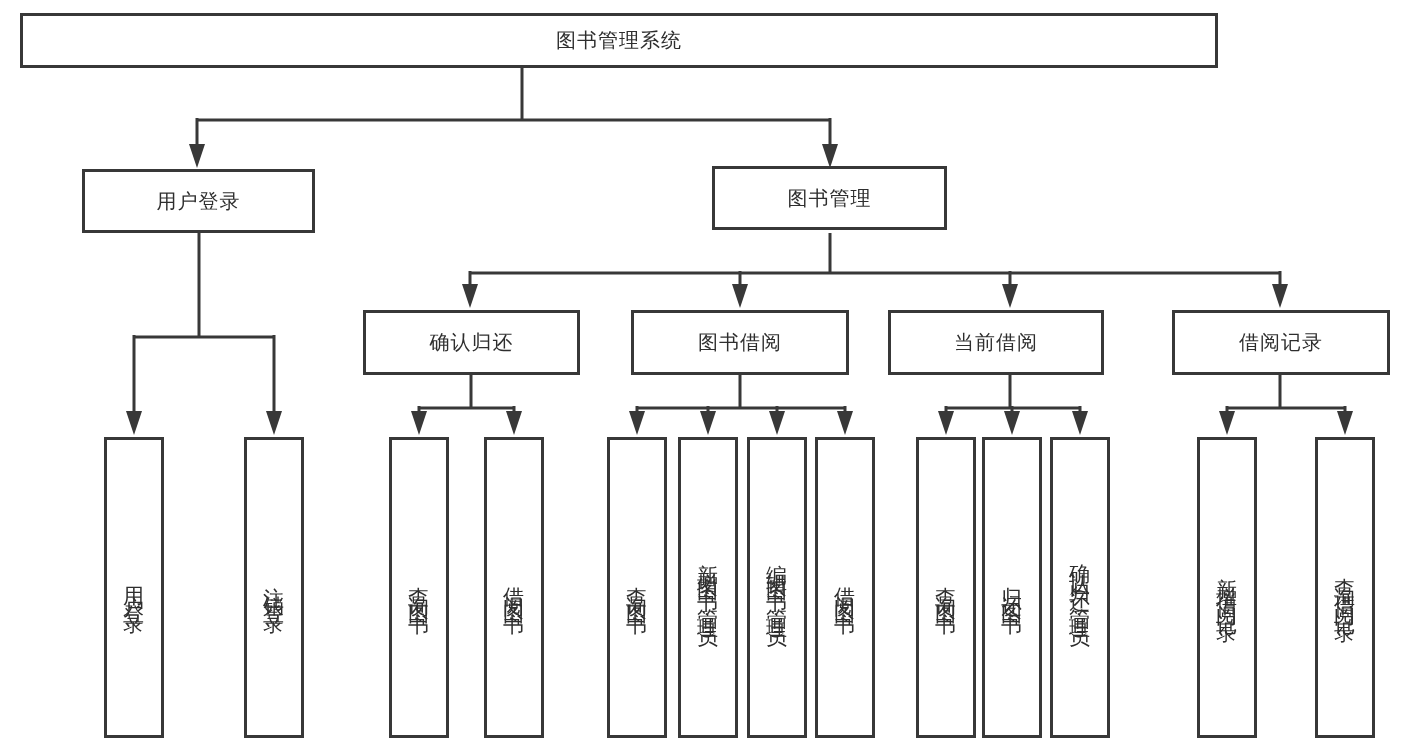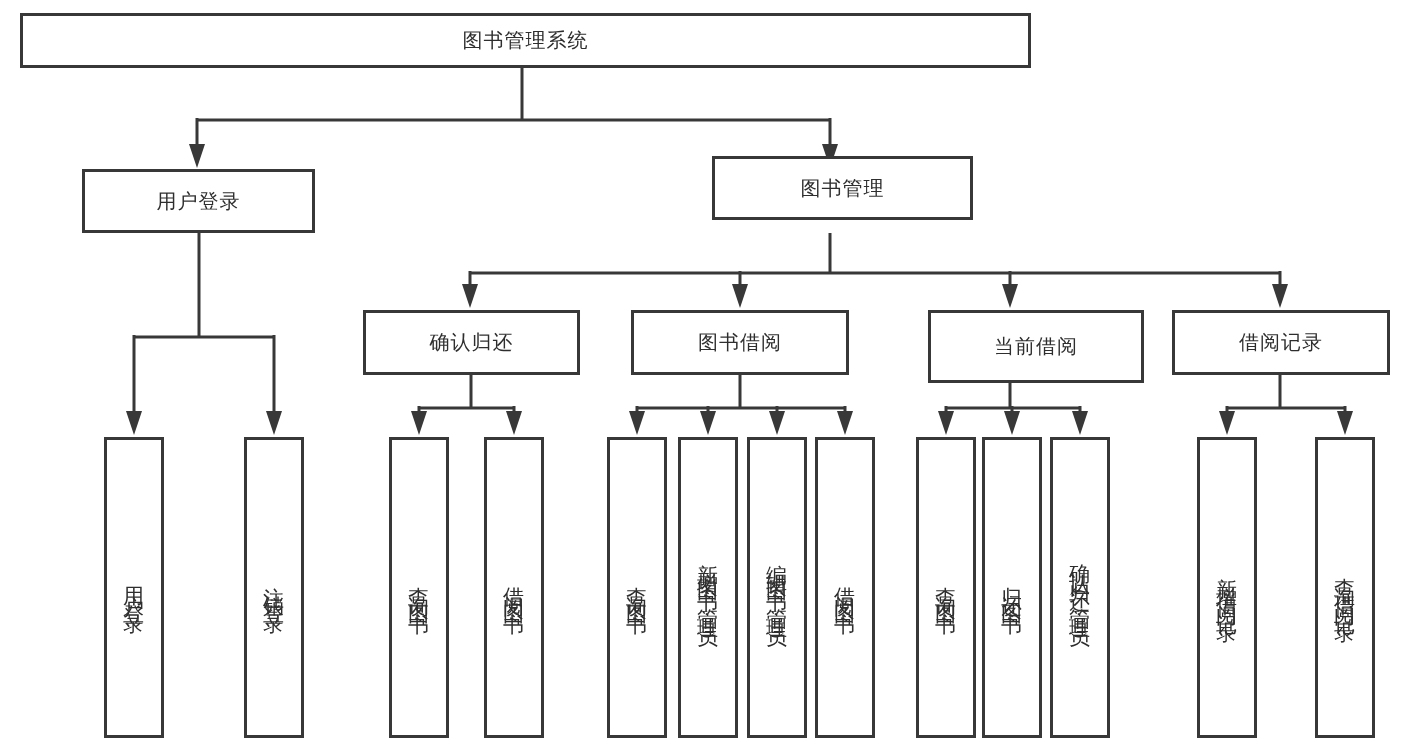--- a/index.html
+++ b/index.html
@@ -83,38 +83,38 @@
     <path d="M1010 375 V408 M946 408 H1080 M946 406 V414 M1012 406 V414 M1080 406 V414"></path>
     <polygon points="938,411 954,411 946,435"></polygon>
     <polygon points="1004,411 1020,411 1012,435"></polygon>
     <polygon points="1072,411 1088,411 1080,435"></polygon>
 
     <path d="M1280 375 V408 M1227 408 H1345 M1227 406 V414 M1345 406 V414"></path>
     <polygon points="1219,411 1235,411 1227,435"></polygon>
     <polygon points="1337,411 1353,411 1345,435"></polygon>
   </svg>
 
-  <div class="box" style="left:20px;top:13px;width:1011px;height:55px">
+  <div class="box" style="left:20px;top:13px;width:1198px;height:55px">
     <span class="h-label">图书管理系统</span>
   </div>
 
   <div class="box" style="left:82px;top:169px;width:233px;height:64px">
     <span class="h-label">用户登录</span>
   </div>
-  <div class="box" style="left:712px;top:156px;width:261px;height:64px">
+  <div class="box" style="left:712px;top:166px;width:235px;height:64px">
     <span class="h-label">图书管理</span>
   </div>
 
   <div class="box" style="left:363px;top:310px;width:217px;height:65px">
     <span class="h-label">确认归还</span>
   </div>
   <div class="box" style="left:631px;top:310px;width:218px;height:65px">
     <span class="h-label">图书借阅</span>
   </div>
-  <div class="box" style="left:928px;top:310px;width:216px;height:73px">
+  <div class="box" style="left:888px;top:310px;width:216px;height:65px">
     <span class="h-label">当前借阅</span>
   </div>
   <div class="box" style="left:1172px;top:310px;width:218px;height:65px">
     <span class="h-label">借阅记录</span>
   </div>
 
   <div class="box leaf" style="left:104px">
     <span class="v-label">用户登录</span>
   </div>
   <div class="box leaf" style="left:244px">

